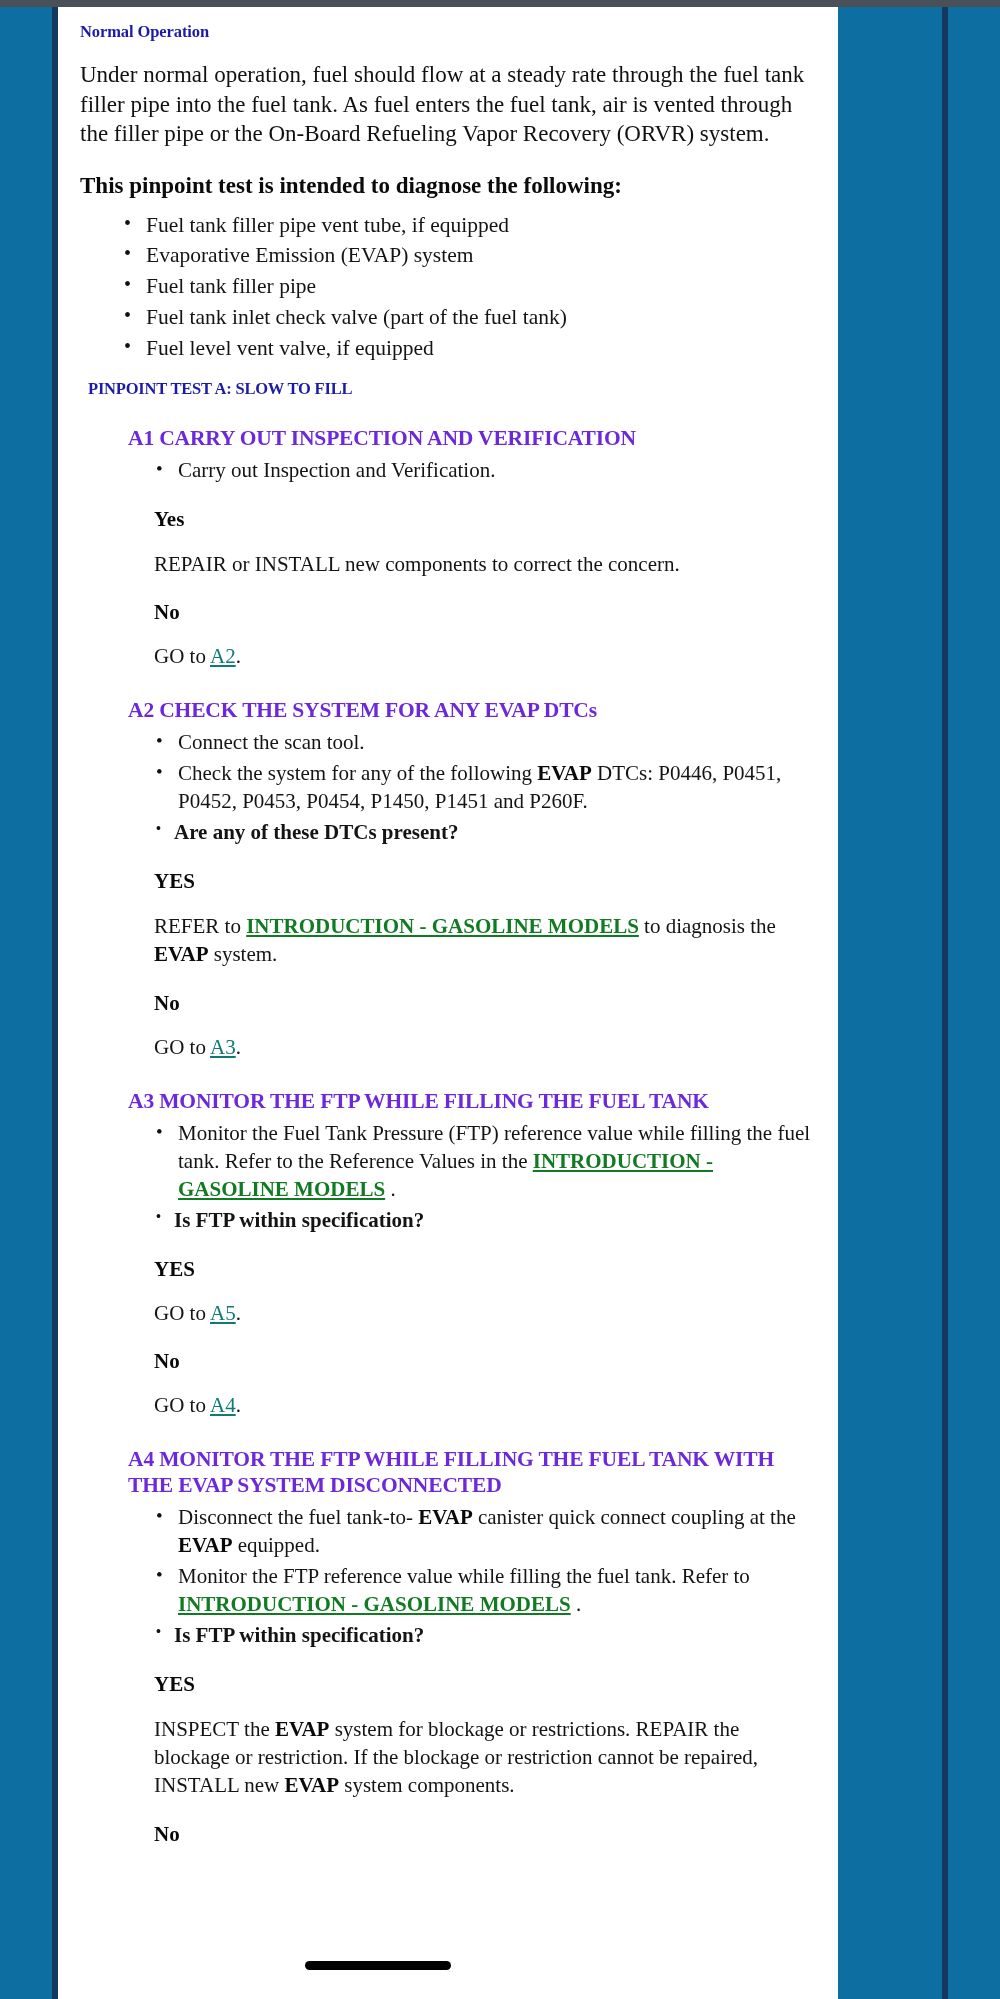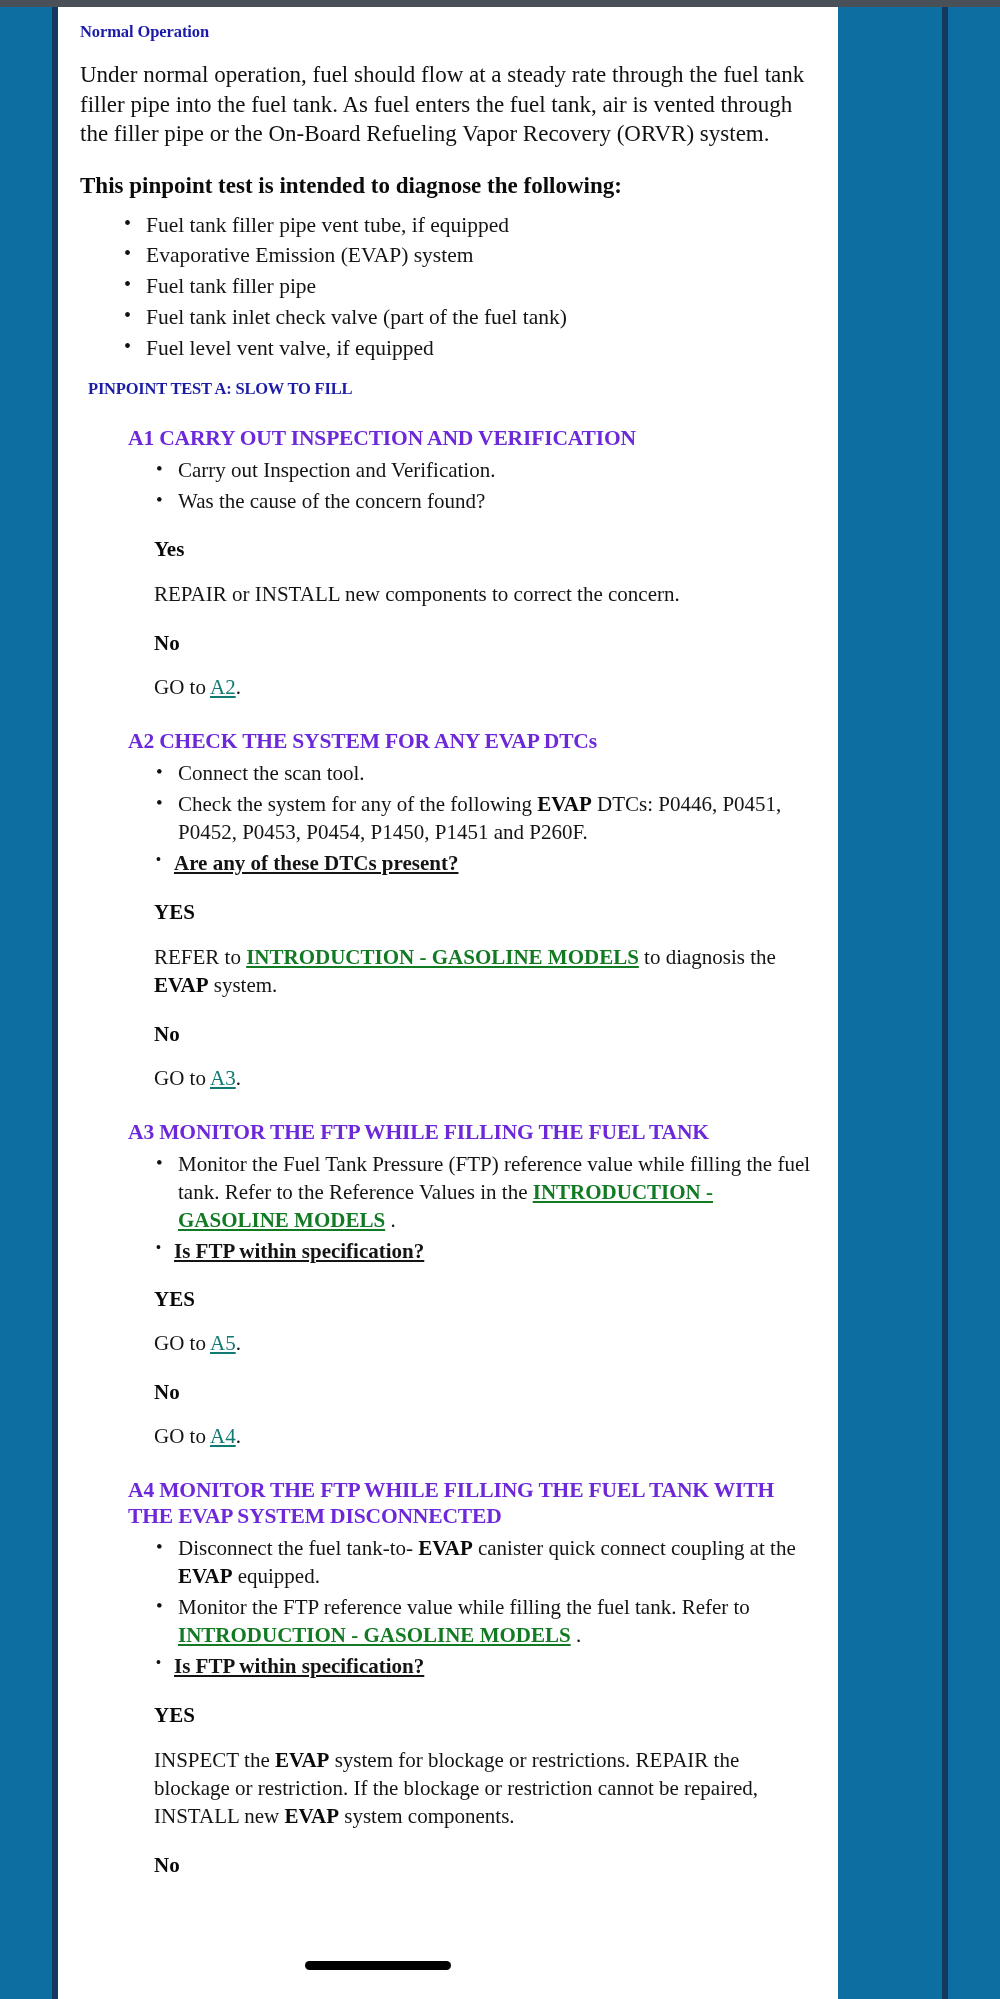--- a/index.html
+++ b/index.html
@@ -135,21 +135,20 @@
   ul.step-list > li::before {
     content: "\2022";
     position: absolute;
     left: 0; top: -1px;
     font-size: 19px;
     color: #111;
   }
   ul.step-list > li.q-item {
     font-weight: bold;
     padding-left: 18px;
-    text-decoration: underline;
   }
   ul.step-list > li.q-item::before {
     font-size: 14px;
     top: 1px;
   }
 
   .answer-key {
     font-size: 21px;
     font-weight: bold;
     color: #080808;
@@ -210,21 +209,20 @@
     <li>Fuel tank inlet check valve (part of the fuel tank)</li>
     <li>Fuel level vent valve, if equipped</li>
   </ul>
 
   <div class="pinpoint-heading">PINPOINT TEST A: SLOW TO FILL</div>
 
   <div class="step-block">
     <div class="step-title">A1 CARRY OUT INSPECTION AND VERIFICATION</div>
     <ul class="step-list">
       <li>Carry out Inspection and Verification.</li>
-      <li>Was the cause of the concern found?</li>
     </ul>
     <div class="answer-key">Yes</div>
     <div class="answer-body">REPAIR or INSTALL new components to correct the concern.</div>
     <div class="answer-key">No</div>
     <div class="answer-body tight"><span>GO to </span><a class="goto-link" href="#">A2</a><span>.</span></div>
   </div>
 
   <div class="step-block">
     <div class="step-title">A2 CHECK THE SYSTEM FOR ANY EVAP DTCs</div>
     <ul class="step-list">

